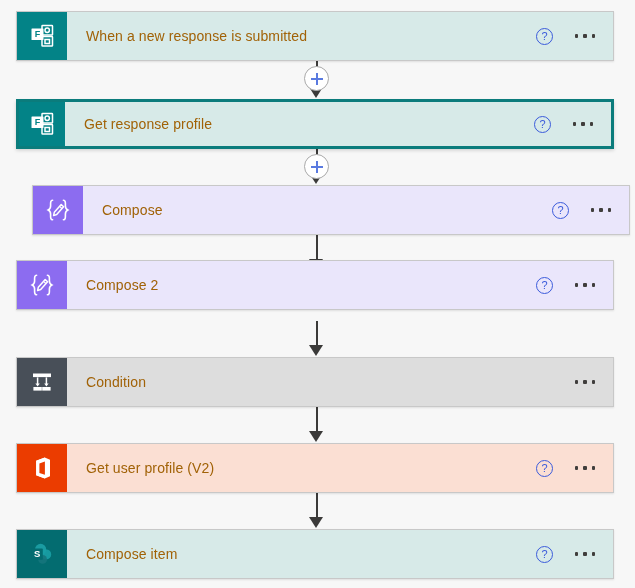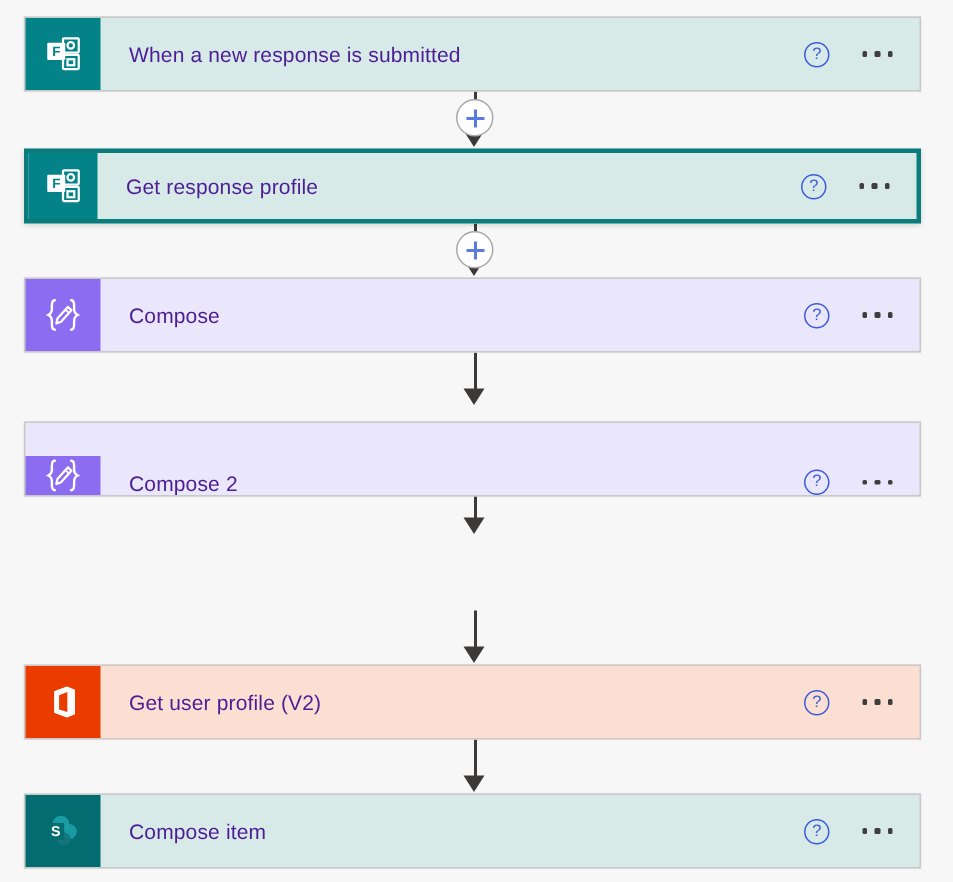--- a/index.html
+++ b/index.html
@@ -51,21 +51,21 @@
     width: 46px;
     min-width: 46px;
   }
 
   .node-title {
     flex: 1 1 auto;
     display: flex;
     align-items: center;
     padding-left: 19px;
     font-size: 14px;
-    color: #4c1d95;
+    color: #a16207;
     letter-spacing: 0.1px;
     white-space: nowrap;
     overflow: hidden;
   }
 
   .node-actions {
     display: flex;
     align-items: center;
     padding-right: 14px;
     gap: 18px;
@@ -215,58 +215,80 @@
       <div class="node-title">Get response profile</div>
       <div class="node-actions">
         <div class="help-icon" title="Help">?</div>
         <div class="menu-icon" title="More commands">
           <i></i>
           <i></i>
           <i></i>
         </div>
       </div>
     </div>
-    <div class="node" style="top: 185px; background: rgb(234, 230, 251);">
+    <div class="node" style="top: 185px; background: rgb(234, 230, 251); margin-left: 16px;">
       <div class="node-icon" style="background: rgb(140, 108, 240);">
         <svg class="glyph" width="28" height="26" viewBox="0 0 28 26">
           <path d="M8.6 3.2 C6.2 3.2 6.6 6.6 6.6 9 C6.6 11 5.4 12.4 4.2 13 C5.4 13.6 6.6 15 6.6 17 C6.6 19.4 6.2 22.8 8.6 22.8" fill="none" stroke="#ffffff" stroke-width="1.6" stroke-linecap="round"></path>
           <path d="M19.4 3.2 C21.8 3.2 21.4 6.6 21.4 9 C21.4 11 22.6 12.4 23.8 13 C22.6 13.6 21.4 15 21.4 17 C21.4 19.4 21.8 22.8 19.4 22.8" fill="none" stroke="#ffffff" stroke-width="1.6" stroke-linecap="round"></path>
           <path d="M17.2 7.6 L10.3 15.3 L9.6 18.6 L12.7 17.5 L19.6 9.8 Z" fill="none" stroke="#ffffff" stroke-width="1.5" stroke-linejoin="round"></path>
           <path d="M15.6 9.4 L18.1 11.7" stroke="#ffffff" stroke-width="1.2"></path>
         </svg>
       </div>
       <div class="node-title">Compose</div>
       <div class="node-actions">
         <div class="help-icon" title="Help">?</div>
         <div class="menu-icon" title="More commands">
           <i></i>
           <i></i>
           <i></i>
         </div>
       </div>
     </div>
-    <div class="node" style="top: 281px; background: rgb(234, 230, 251); align-items: flex-end;">
+    <div class="node" style="top: 260px; background: rgb(234, 230, 251);">
       <div class="node-icon" style="background: rgb(140, 108, 240);">
         <svg class="glyph" width="28" height="26" viewBox="0 0 28 26">
           <path d="M8.6 3.2 C6.2 3.2 6.6 6.6 6.6 9 C6.6 11 5.4 12.4 4.2 13 C5.4 13.6 6.6 15 6.6 17 C6.6 19.4 6.2 22.8 8.6 22.8" fill="none" stroke="#ffffff" stroke-width="1.6" stroke-linecap="round"></path>
           <path d="M19.4 3.2 C21.8 3.2 21.4 6.6 21.4 9 C21.4 11 22.6 12.4 23.8 13 C22.6 13.6 21.4 15 21.4 17 C21.4 19.4 21.8 22.8 19.4 22.8" fill="none" stroke="#ffffff" stroke-width="1.6" stroke-linecap="round"></path>
           <path d="M17.2 7.6 L10.3 15.3 L9.6 18.6 L12.7 17.5 L19.6 9.8 Z" fill="none" stroke="#ffffff" stroke-width="1.5" stroke-linejoin="round"></path>
           <path d="M15.6 9.4 L18.1 11.7" stroke="#ffffff" stroke-width="1.2"></path>
         </svg>
       </div>
       <div class="node-title">Compose 2</div>
       <div class="node-actions">
         <div class="help-icon" title="Help">?</div>
         <div class="menu-icon" title="More commands">
           <i></i>
           <i></i>
           <i></i>
         </div>
       </div>
     </div>
+    <div class="node" style="top: 357px; background: rgb(221, 221, 221);">
+      <div class="node-icon" style="background: rgb(72, 79, 88);">
+        <svg class="glyph" width="26" height="26" viewBox="0 0 26 26">
+          <rect x="4" y="4.5" width="18" height="3.6" fill="#ffffff"></rect>
+          <path d="M8.6 8.4 L8.6 15.2" stroke="#ffffff" stroke-width="1.5"></path>
+          <path d="M17.4 8.4 L17.4 15.2" stroke="#ffffff" stroke-width="1.5"></path>
+          <path d="M6.4 14.6 L10.8 14.6 L8.6 17.6 Z" fill="#ffffff"></path>
+          <path d="M15.2 14.6 L19.6 14.6 L17.4 17.6 Z" fill="#ffffff"></path>
+          <rect x="4.4" y="18" width="8.4" height="3.6" fill="#ffffff"></rect>
+          <rect x="13.2" y="18" width="8.4" height="3.6" fill="#ffffff"></rect>
+        </svg>
+      </div>
+      <div class="node-title">Condition</div>
+      <div class="node-actions">
+        <div class="help-icon hidden" title="Help">?</div>
+        <div class="menu-icon" title="More commands">
+          <i></i>
+          <i></i>
+          <i></i>
+        </div>
+      </div>
+    </div>
     <div class="node" style="top: 443px; background: rgb(251, 223, 211);">
       <div class="node-icon" style="background: rgb(235, 60, 0);">
         <svg class="glyph" width="26" height="26" viewBox="0 0 26 26">
           <path d="M15.8 2.6 L7.2 5.8 L7.2 20.2 L15.8 23.4 L21 21.2 L21 4.8 Z" fill="#ffffff"></path>
           <path d="M15.8 2.6 L7.2 5.8 L7.2 20.2 L15.8 23.4 Z" fill="#ffffff"></path>
           <path d="M15.9 6.4 L10.4 8.5 L10.4 18 L15.9 19.7 Z" fill="#eb3c00"></path>
         </svg>
       </div>
       <div class="node-title">Get user profile (V2)</div>
       <div class="node-actions">

